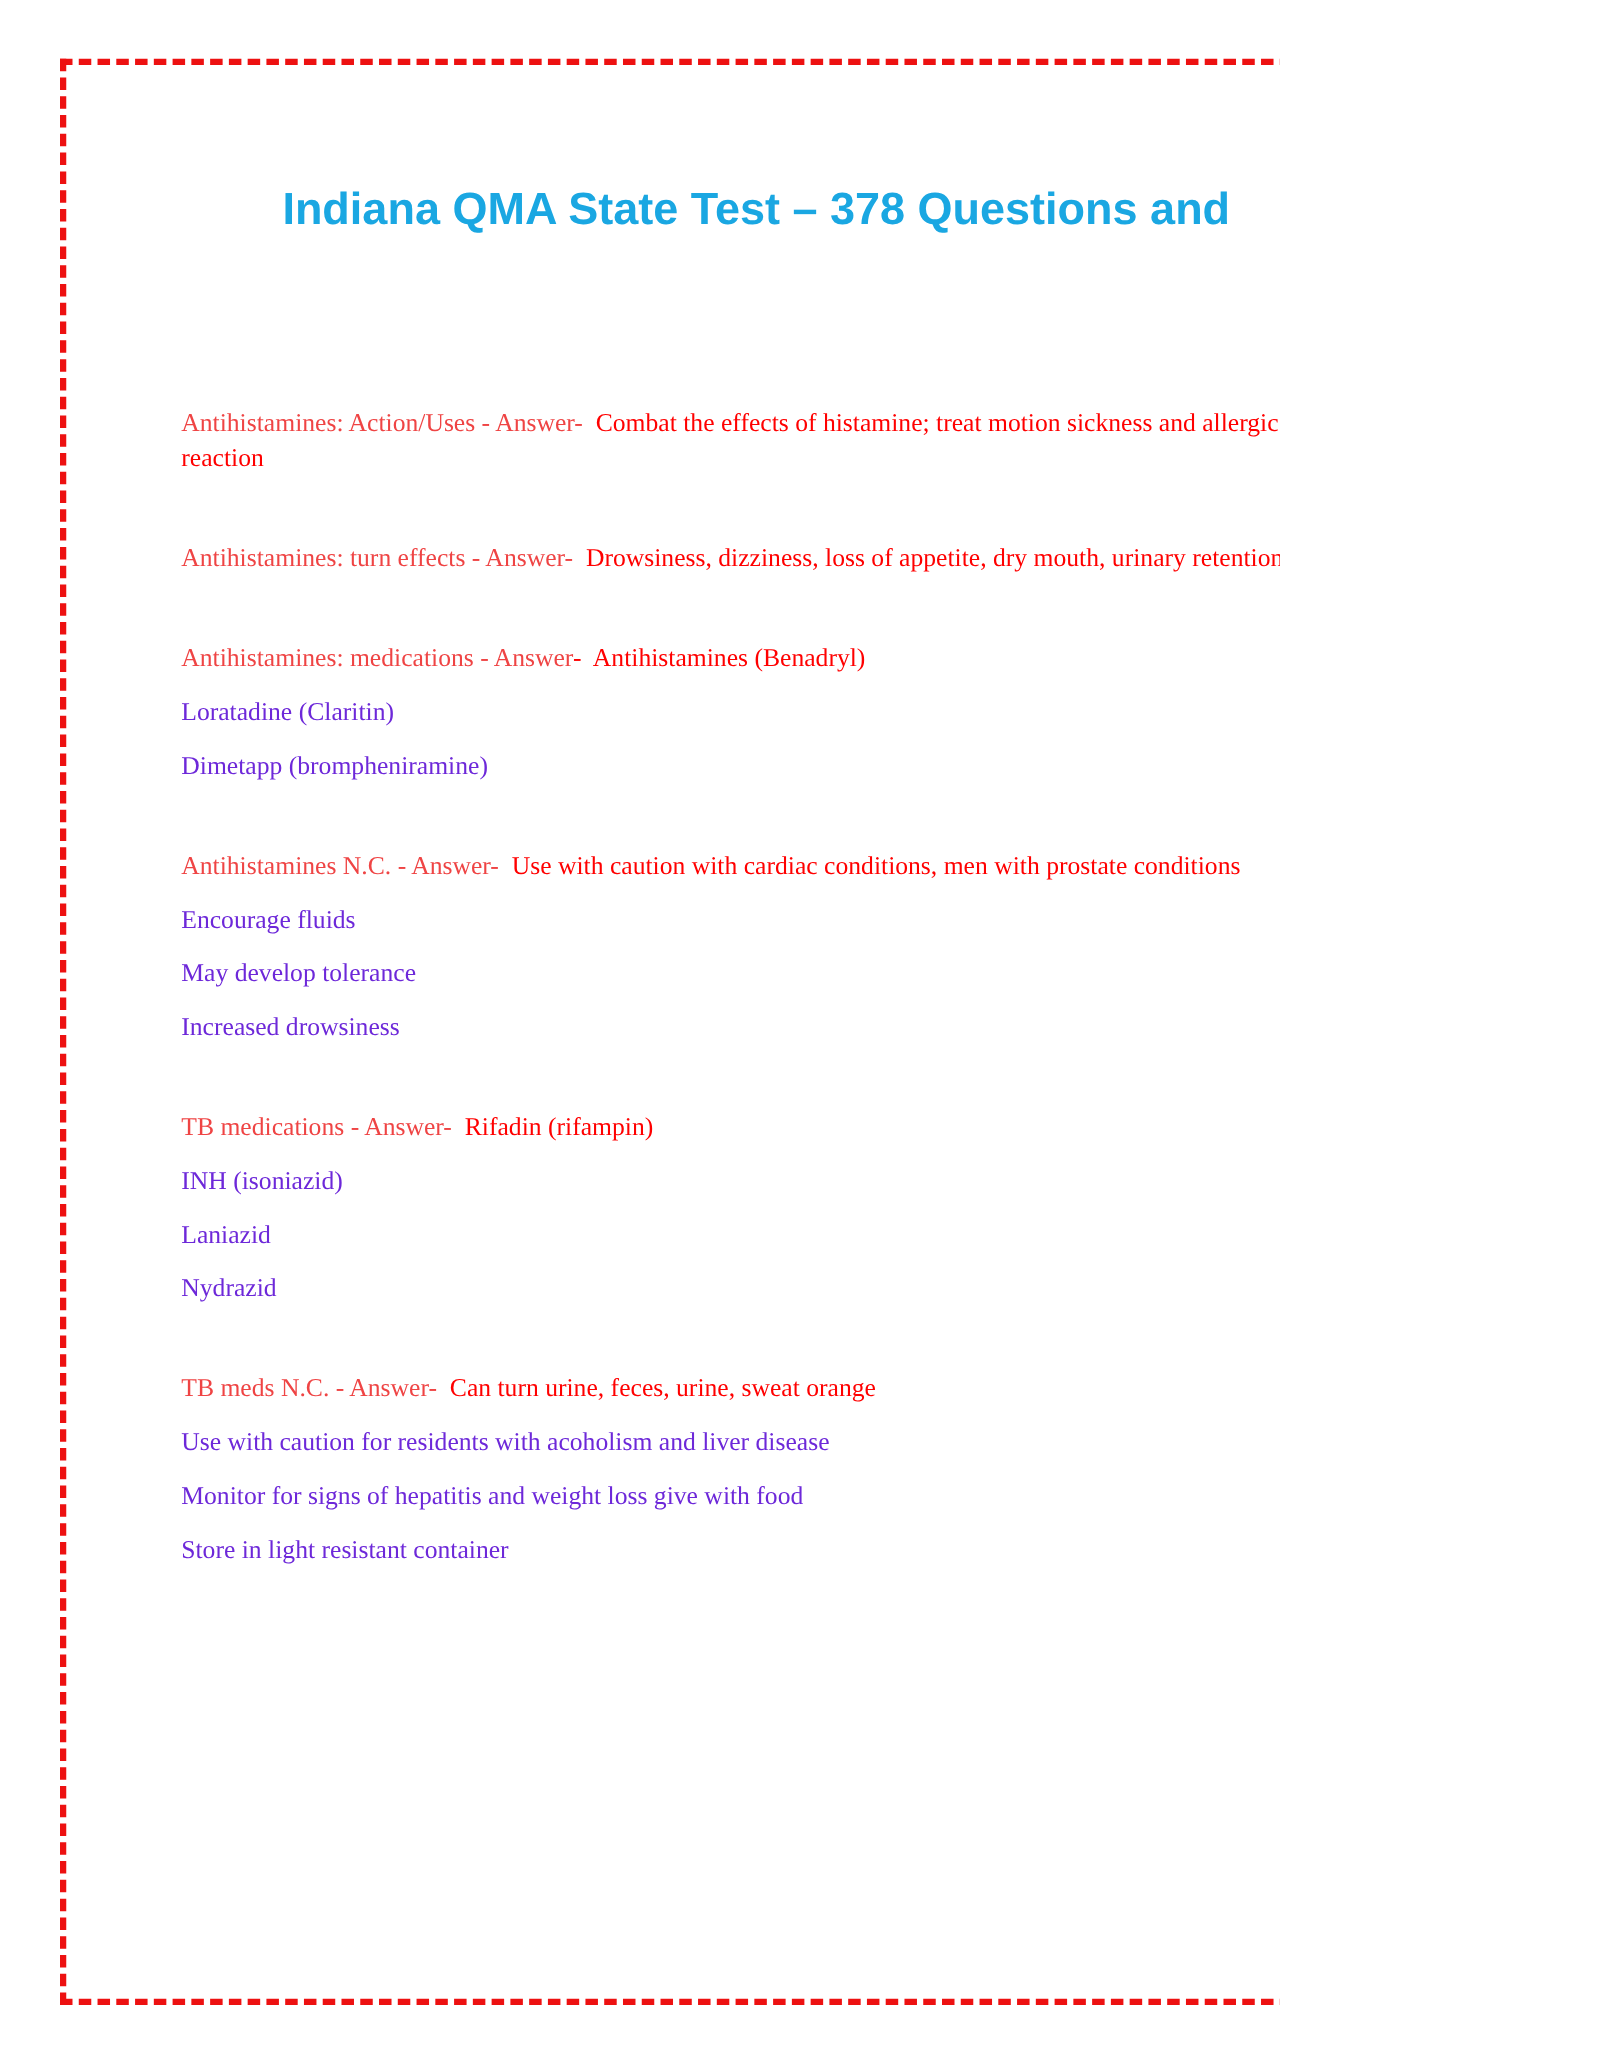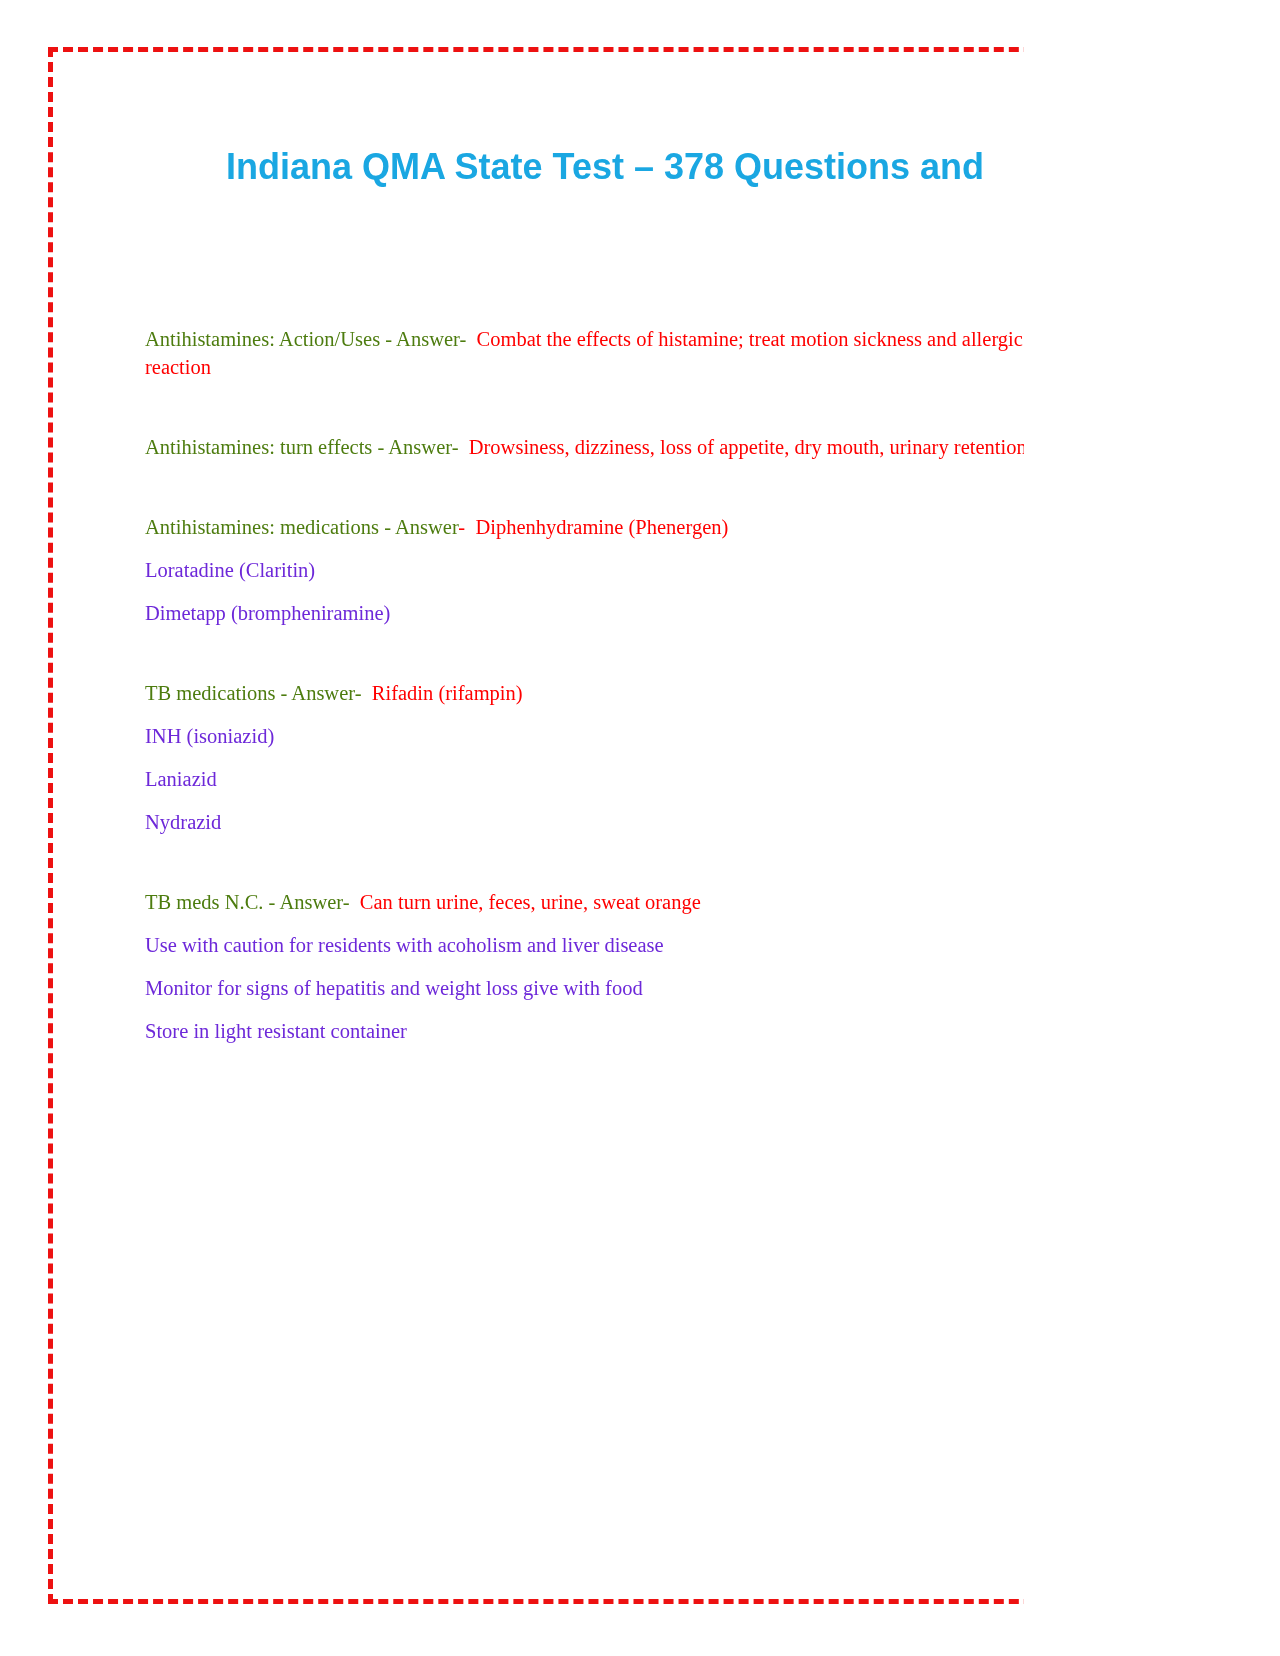--- a/index.html
+++ b/index.html
@@ -42,21 +42,21 @@
   .blocks { margin-top: 132px; }
   .block { margin-top: 52px; }
   .block:first-child { margin-top: 0; }
   .para {
     font-size: 20.5px;
     line-height: 28px;
     color: #000000;
     white-space: pre-wrap;
     margin: 0 0 15px 0;
   }
-  .q-text { color: #4d7c0f; }
+  .q-text { color: #ef4444; }
   .a-text { color: #ff0000; }
   .red { color: #6d28d9; }
 </style>
 </head>
 <body>
 
 <div class="page">
   <div class="border-frame"></div>
 
   <div class="content">
@@ -69,25 +69,31 @@
 
       <div class="block">
         <p class="para"><span class="q-text">Antihistamines: Action/Uses - Answer-</span><span class="a-text">  Combat the effects of histamine; treat motion sickness and allergic reaction</span></p>
       </div>
 
       <div class="block">
         <p class="para"><span class="q-text">Antihistamines: turn effects - Answer-</span><span class="a-text">  Drowsiness, dizziness, loss of appetite, dry mouth, urinary retention</span></p>
       </div>
 
       <div class="block">
-        <p class="para"><span class="q-text">Antihistamines: medications - Answer</span><span class="a-text">-  Diphenhydramine (Phenergen)</span></p>
+        <p class="para"><span class="q-text">Antihistamines: medications - Answer</span><span class="a-text">-  Antihistamines (Benadryl)</span></p>
         <p class="para red">Loratadine (Claritin)</p>
         <p class="para red">Dimetapp (brompheniramine)</p>
       </div>
 
+      <div class="block">
+        <p class="para"><span class="q-text">Antihistamines N.C. - Answer-</span><span class="a-text">  Use with caution with cardiac conditions, men with prostate conditions</span></p>
+        <p class="para red">Encourage fluids</p>
+        <p class="para red">May develop tolerance</p>
+        <p class="para red">Increased drowsiness</p>
+      </div>
 
       <div class="block">
         <p class="para"><span class="q-text">TB medications - Answer-</span><span class="a-text">  Rifadin (rifampin)</span></p>
         <p class="para red">INH (isoniazid)</p>
         <p class="para red">Laniazid</p>
         <p class="para red">Nydrazid</p>
       </div>
 
       <div class="block">
         <p class="para"><span class="q-text">TB meds N.C. - Answer-</span><span class="a-text">  Can turn urine, feces, urine, sweat orange</span></p>

